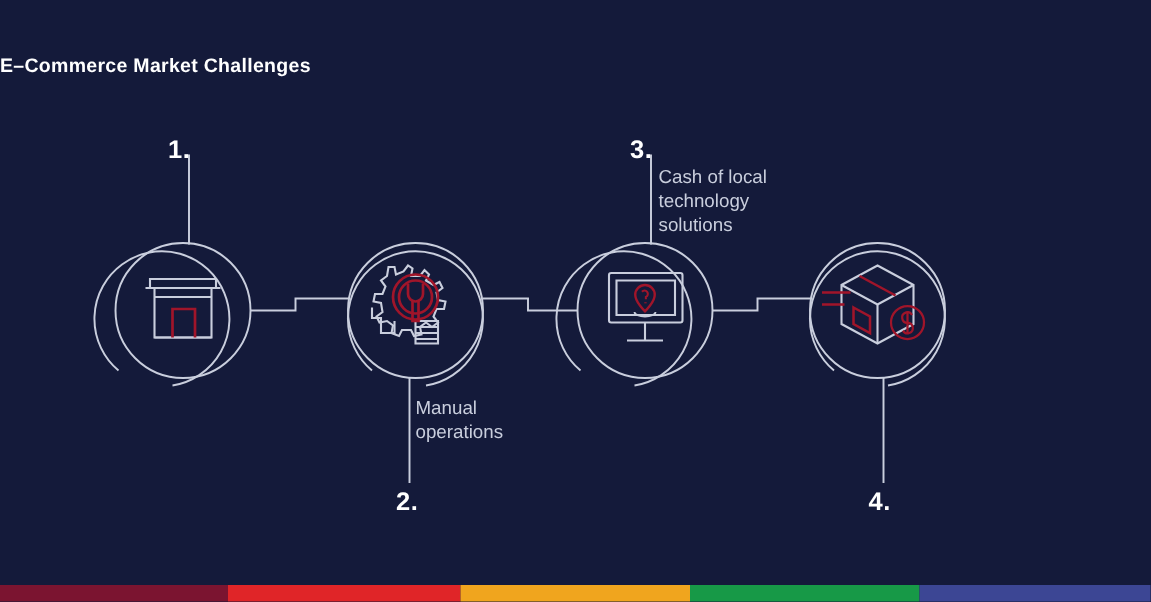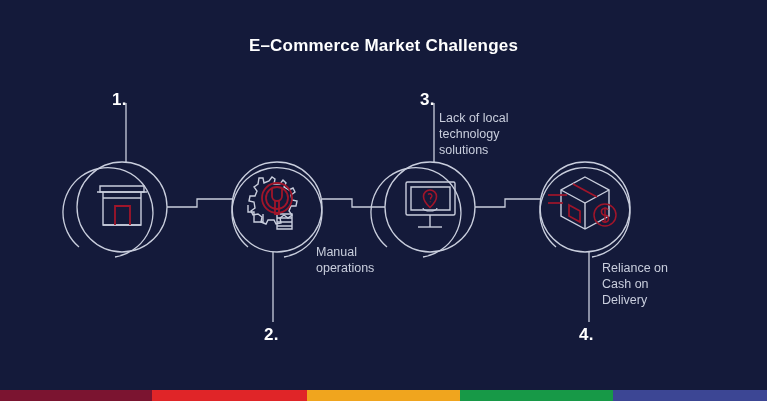--- a/index.html
+++ b/index.html
@@ -24,44 +24,43 @@
     left: 0;
     top: 0;
     width: 767px;
     height: 401px;
   }
   .page-title {
     position: absolute;
     left: 0;
     top: 36px;
     width: 767px;
-    text-align: center;
     color: #ffffff;
-    font-size: 17px;
+    font-size: 13px;
     font-weight: bold;
     letter-spacing: 0.2px;
   }
   .step-number {
     position: absolute;
     color: #ffffff;
     font-size: 17px;
     font-weight: bold;
     letter-spacing: 0.3px;
   }
   .step-label {
     position: absolute;
     color: #c9cedd;
     font-size: 12.5px;
     line-height: 16px;
     white-space: pre-line;
   }
   #num-1 { left: 112px; top: 90px; }
   #lbl-1 { left: 132px; top: 119px; }
   #num-2 { left: 264px; top: 325px; }
-  #lbl-2 { left: 277px; top: 244px; margin-left: 39px; }
+  #lbl-2 { left: 277px; top: 264px; }
   #num-3 { left: 420px; top: 90px; }
   #lbl-3 { left: 439px; top: 110px; }
   #num-4 { left: 579px; top: 325px; }
   #lbl-4 { left: 602px; top: 260px; }
 
   #color-bar {
     position: absolute;
     left: 0;
     bottom: 0;
     width: 767px;
@@ -168,28 +167,25 @@
 
   <div class="page-title">E–Commerce Market Challenges</div>
 
   <div class="step-number" id="num-1">1.</div>
 
   <div class="step-number" id="num-2">2.</div>
   <div class="step-label" id="lbl-2">Manual
 operations</div>
 
   <div class="step-number" id="num-3">3.</div>
-  <div class="step-label" id="lbl-3">Lack of local
+  <div class="step-label" id="lbl-3">Cash of local
 technology
 solutions</div>
 
   <div class="step-number" id="num-4">4.</div>
-  <div class="step-label" id="lbl-4">Reliance on
-Cash on
-Delivery</div>
 
   <div id="color-bar">
       <span style="background: rgb(123, 20, 48); width: 152px;"></span>
       <span style="background: rgb(224, 37, 40); width: 155px;"></span>
       <span style="background: rgb(240, 165, 30); width: 153px;"></span>
       <span style="background: rgb(23, 153, 71); width: 153px;"></span>
       <span style="background: rgb(60, 70, 148); width: 154px;"></span>
     </div>
 </div>
 

